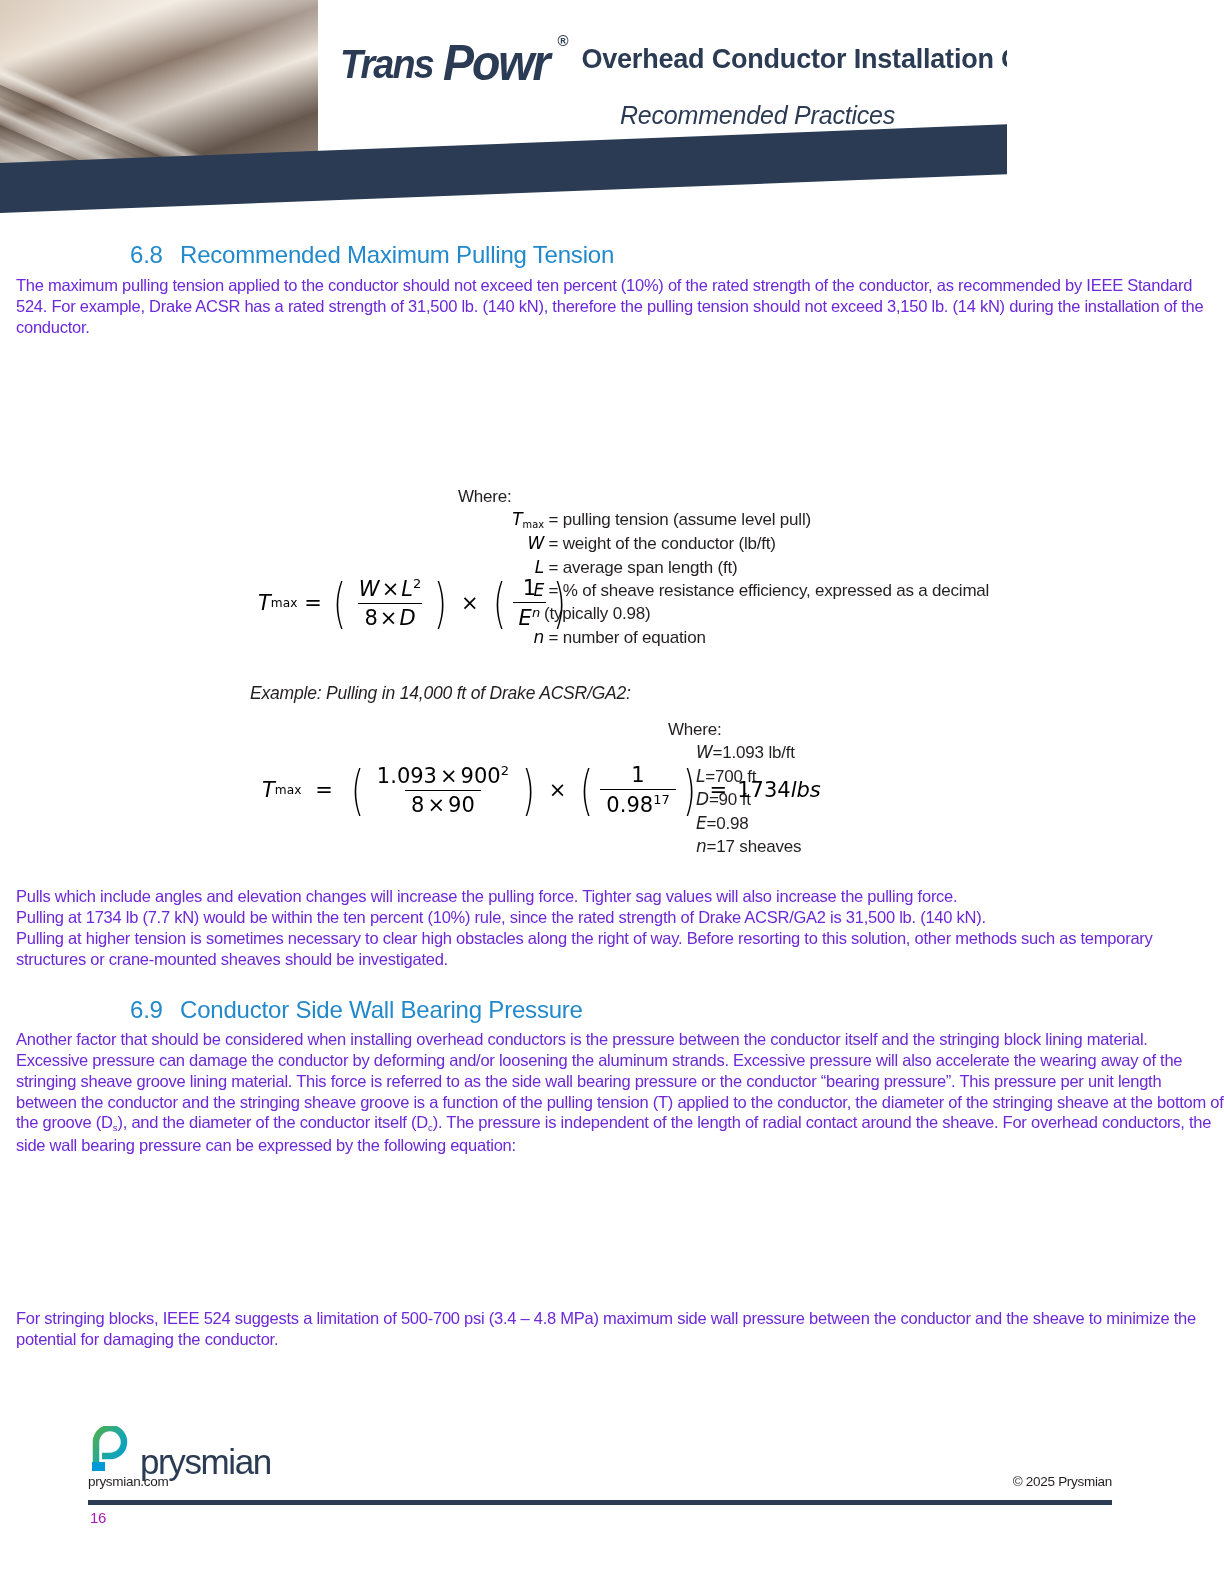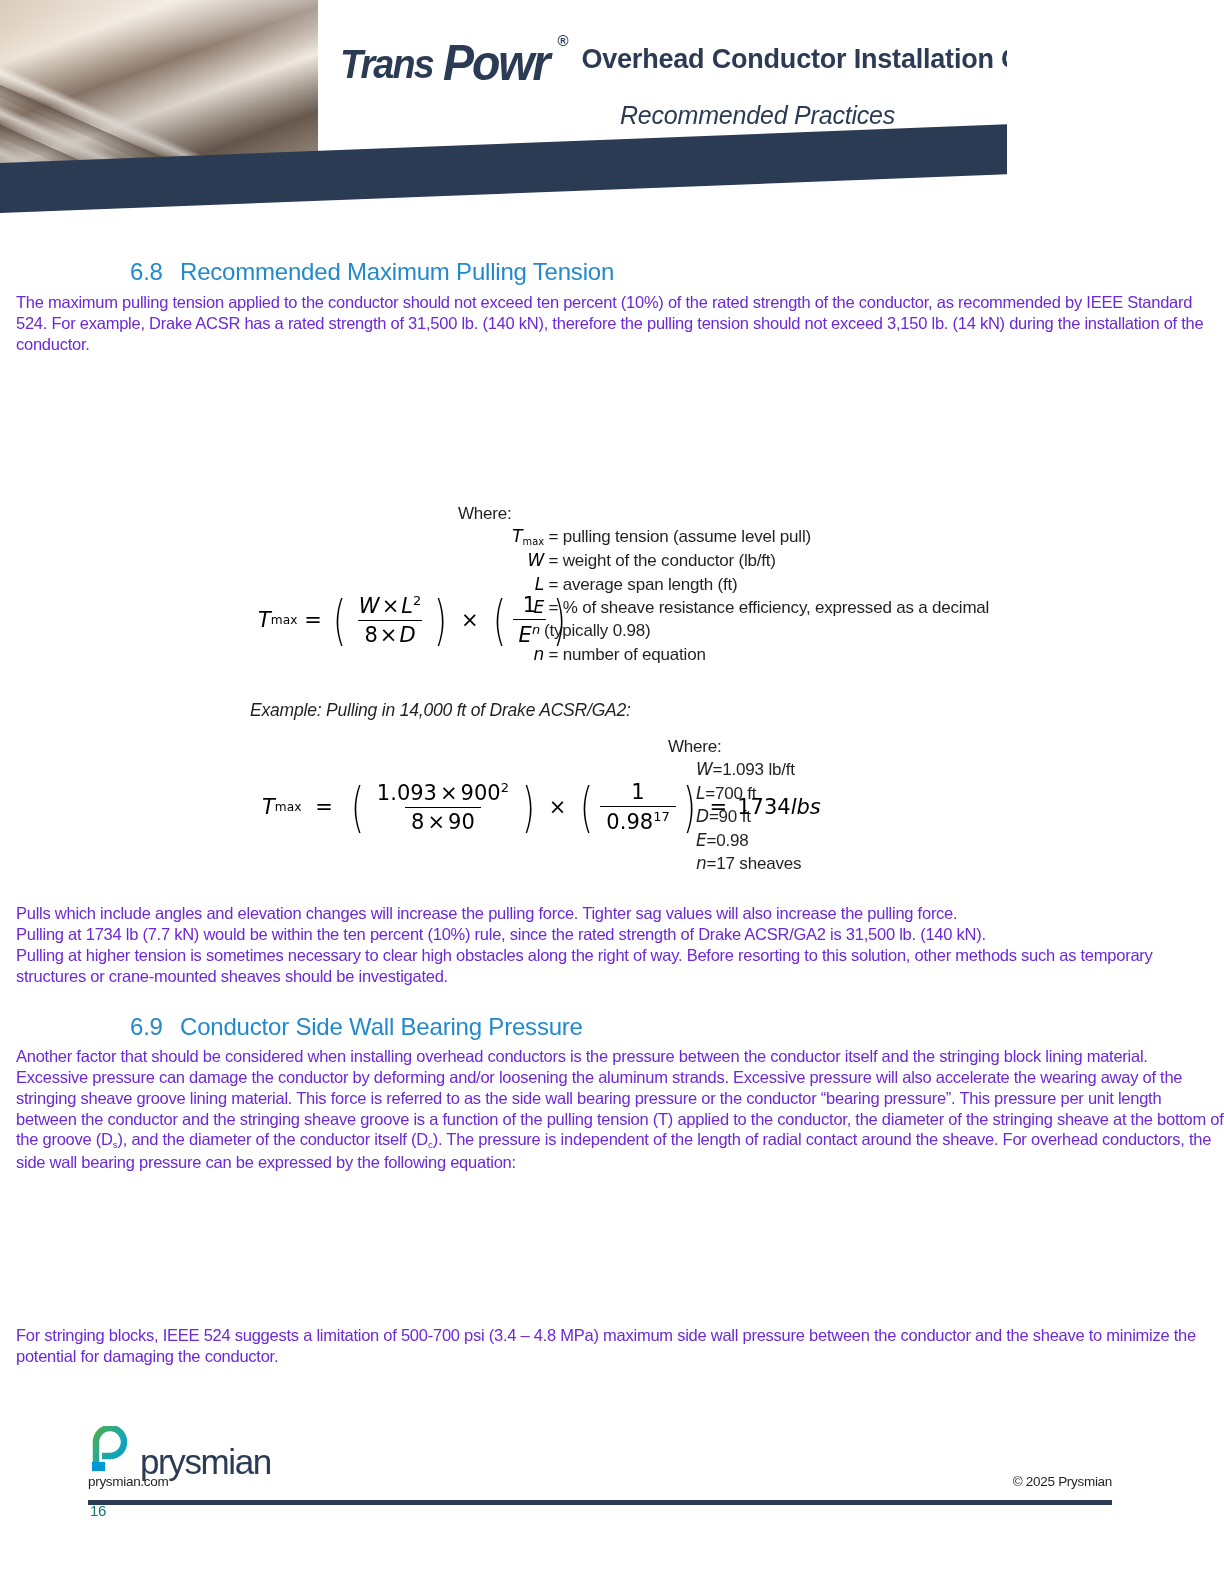--- a/index.html
+++ b/index.html
@@ -134,21 +134,21 @@
     color: #2b3b54;
     letter-spacing: -0.1px;
     margin-left: 280px;
     margin-top: 9px;
   }
 
   
   .content {
     position: absolute;
     left: 0;
-    top: 236px;
+    top: 219px;
     width: 1224px;
   }
   .section-head {
     display: flex;
     align-items: baseline;
     color: #2289cc;
     font-size: 24px;
     margin-left: 130px;
     margin-top: 22px;
     letter-spacing: -0.2px;
@@ -312,23 +312,23 @@
     position: absolute;
     left: 88px;
     top: 88px;
     width: 1024px;
     height: 5px;
     background: #2b3b54;
   }
   .page-num {
     position: absolute;
     left: 90px;
-    top: 90px;
+    top: 97px;
     font-size: 15px;
-    color: #0f766e;
+    color: #a21caf;
     letter-spacing: -0.3px;
   }
 </style>
 </head>
 <body>
 
 <div class="header">
 
   <div class="header-photo">
     <div class="strand light" style="top:-6px"></div>

